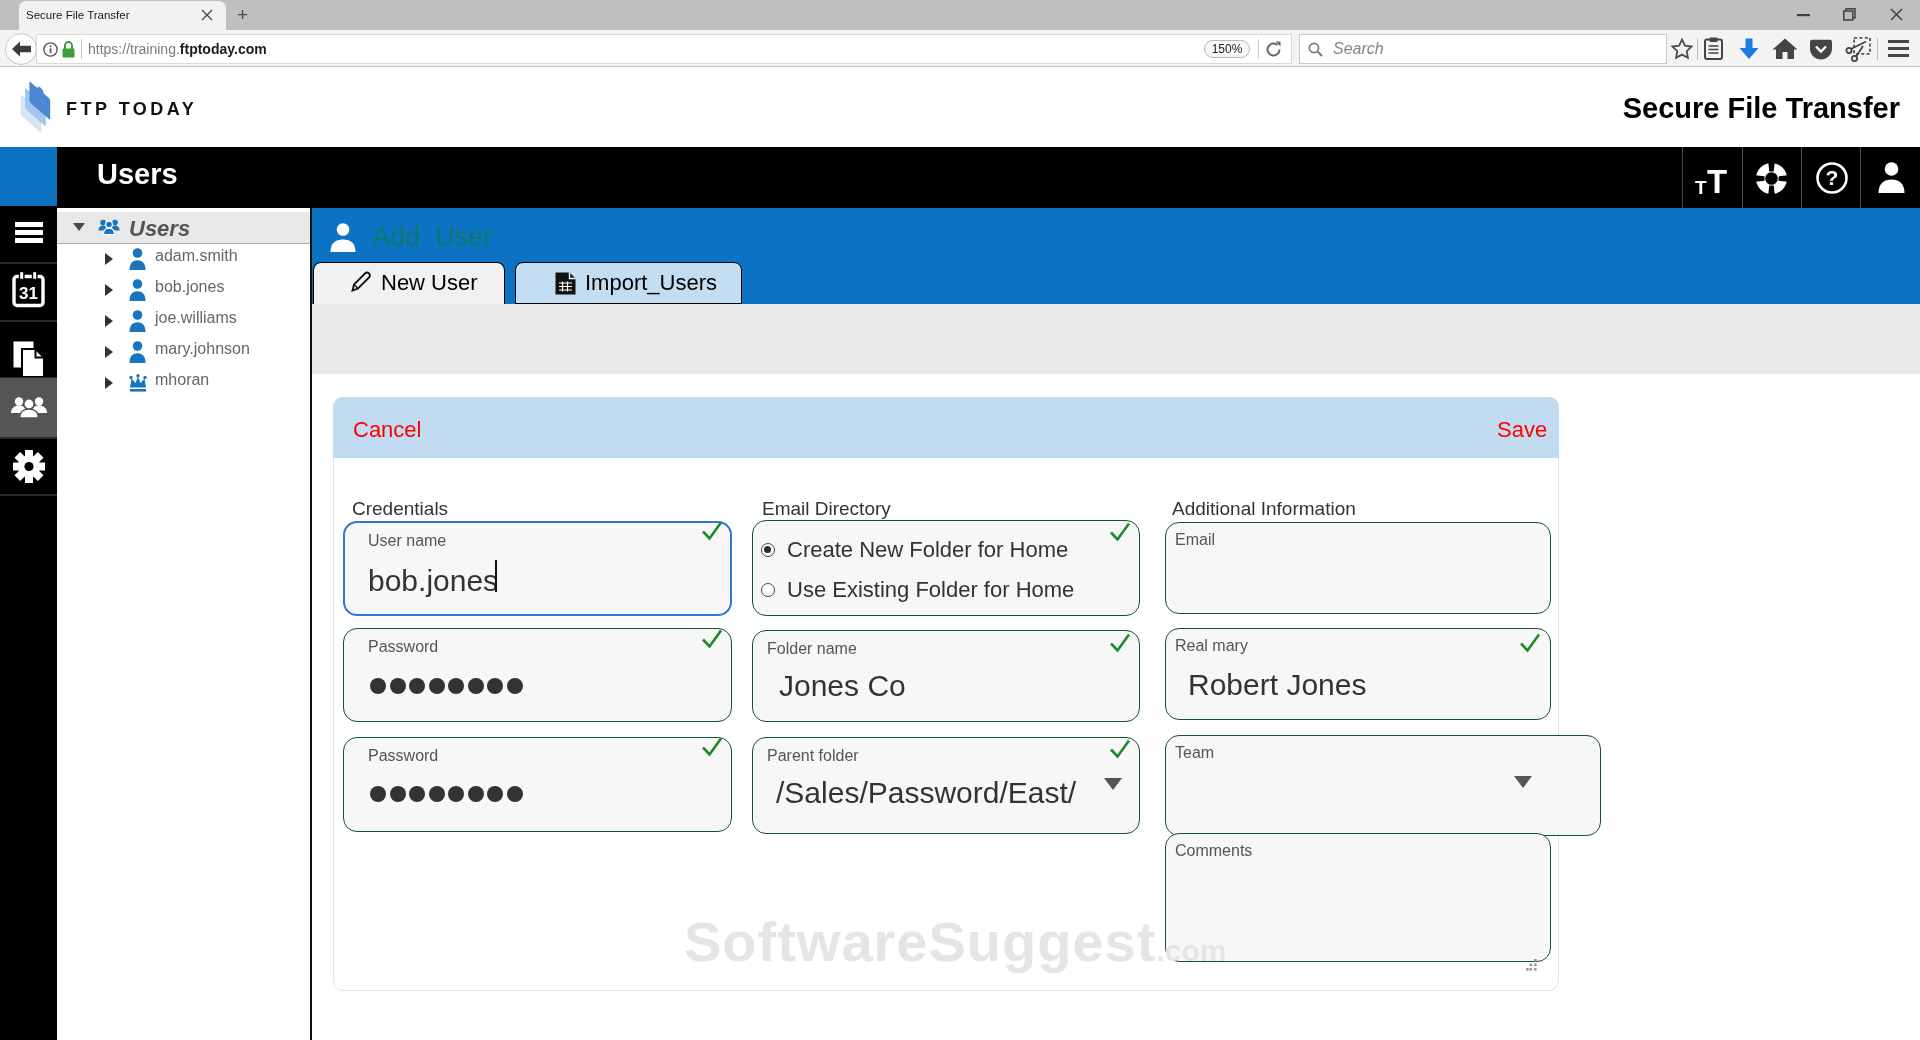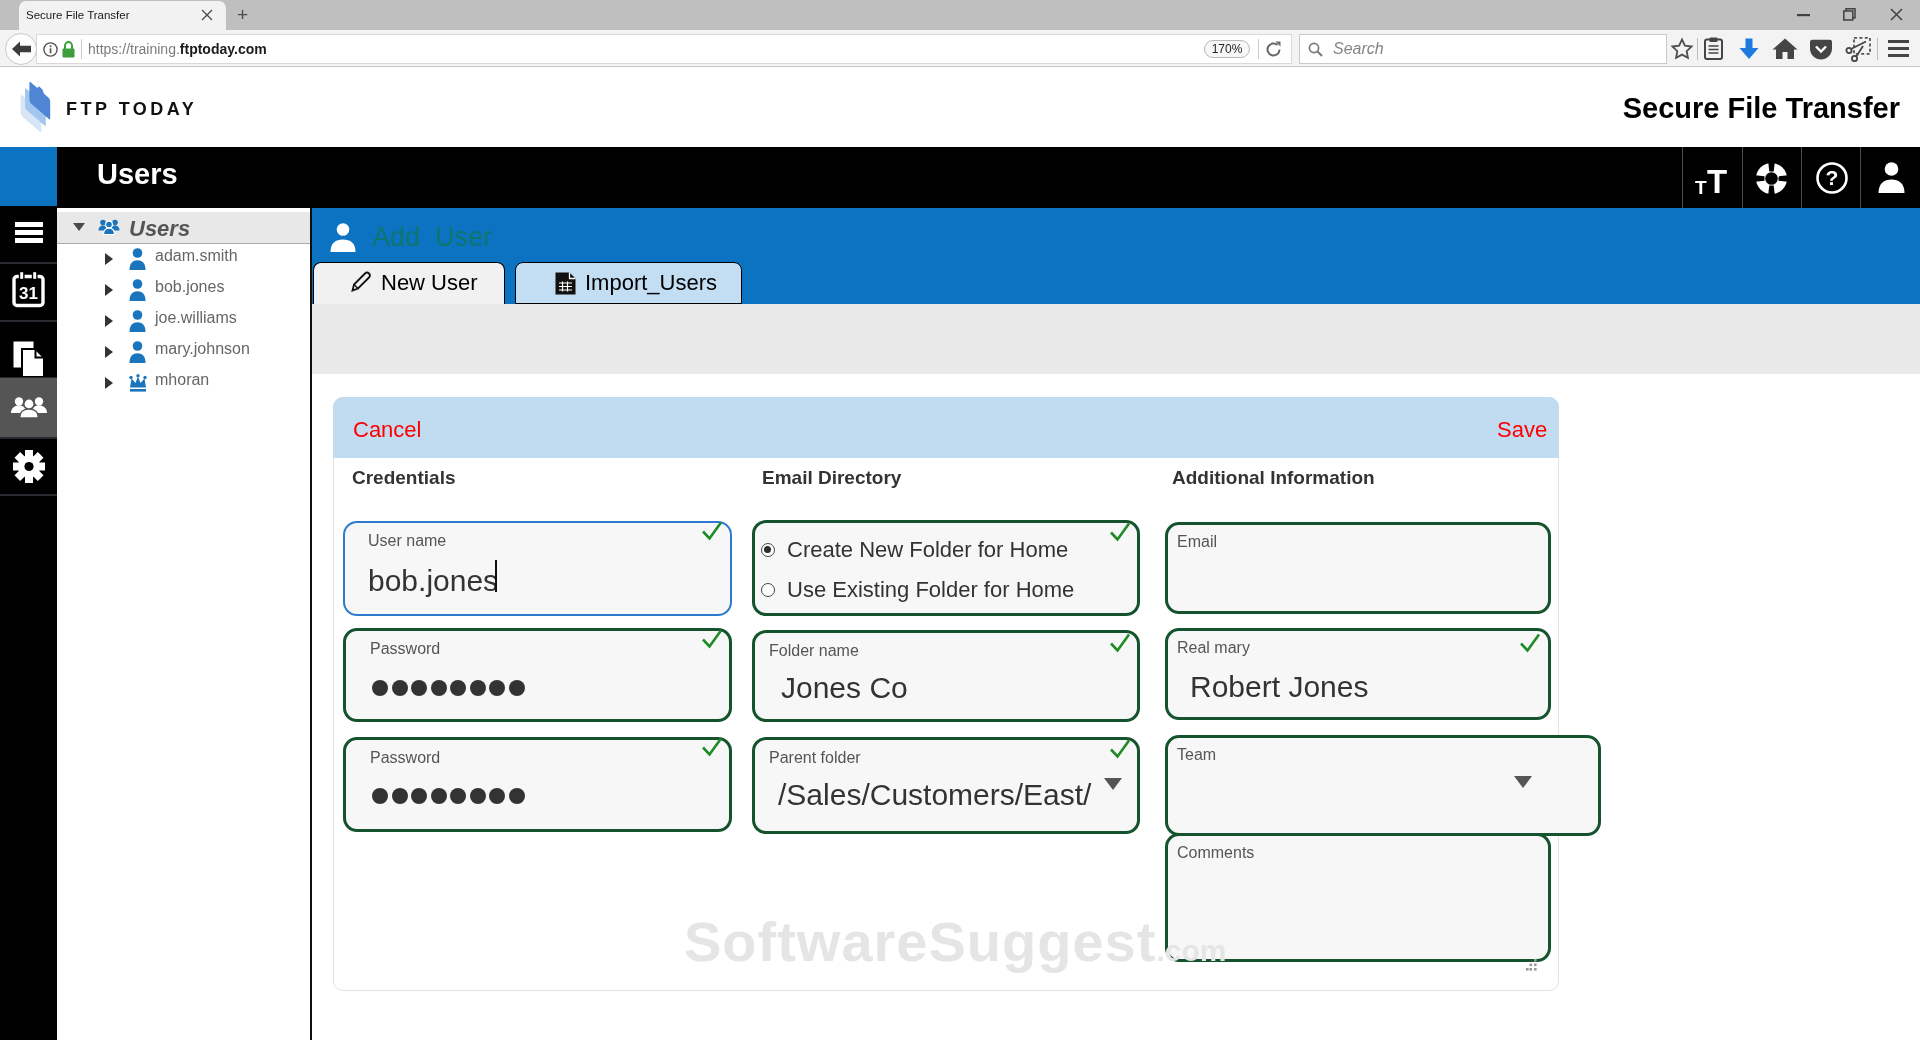--- a/index.html
+++ b/index.html
@@ -50,22 +50,22 @@
 #adduser{left:372px;top:222px;font-size:27px;color:#0f766e}
 #grayband{left:312px;top:304px;width:1608px;height:70px;background:#e9e9e9}
 .tab2{top:262px;height:42px;border:1.5px solid #000;border-radius:8px 8px 0 0;font-size:22px;color:#000}
 #tabnew{left:313px;width:192px;background:#f1f1f1;border-bottom:none}
 #tabimp{left:515px;width:227px;background:#c3ddf2}
 
 #panel{left:333px;top:397px;width:1226px;height:594px;background:#fff;border:1px solid #e3e3e3;border-radius:10px}
 #panelhead{left:333px;top:397px;width:1226px;height:61px;background:#c1dbf0;border-radius:10px 10px 0 0}
 #cancel{left:353px;top:417px;font-size:22px;color:#f00}
 #save{left:1497px;top:417px;font-size:22px;color:#f00}
-.sect{top:467px;font-size:19px;font-weight:bold;color:#333}
-.fld{position:absolute;background:#f7f7f7;border:3px solid #14532d;border-radius:14px}
+.sect{top:498px;font-size:19px;font-weight:normal;color:#333}
+.fld{position:absolute;background:#f7f7f7;border:1px solid #14532d;border-radius:14px}
 .fld .lb{position:absolute;font-size:16px;color:#555}
 .fld .vl{position:absolute;font-size:30px;color:#333;white-space:nowrap}
 .dots{position:absolute;display:flex;gap:3.5px}
 .dots i{display:block;width:16px;height:16px;border-radius:50%;background:#333}
 .radio{position:absolute;width:14px;height:14px;border-radius:50%;border:1.5px solid #444;background:#fff}
 .radio.sel i{position:absolute;left:2px;top:2px;width:7px;height:7px;border-radius:50%;background:#2d2d2d}
 .rlbl{position:absolute;font-size:22px;color:#333}
 .drop{position:absolute;width:0;height:0;border-left:9px solid transparent;border-right:9px solid transparent;border-top:12px solid #555}
 #caret{left:495px;top:560px;width:2px;height:32px;background:#111}
 #wm{left:684px;top:909px;font-size:56px;font-weight:bold;color:#e5e5e5;letter-spacing:1px;white-space:nowrap;z-index:50}
@@ -102,21 +102,21 @@
     <circle cx="7.5" cy="7.5" r="6.6" fill="none" stroke="#555" stroke-width="1.4"></circle>
     <rect x="6.7" y="6.3" width="1.7" height="5" fill="#555"></rect>
     <rect x="6.7" y="3.4" width="1.7" height="1.8" fill="#555"></rect>
   </svg>
 <svg style="left:62px;top:41px" width="13" height="17" viewBox="0 0 13 17">
     <path d="M3,8 V4.6 a3.5,3.5 0 0 1 7,0 V8" fill="none" stroke="#3c9e3c" stroke-width="2"></path>
     <rect x="0.5" y="7.5" width="12" height="9" rx="1" fill="#3c9e3c"></rect>
   </svg>
 <div class="abs" id="urlsep"></div>
 <div class="abs" id="urltxt">https://training.<b>ftptoday.com</b></div>
-<div class="abs" id="zoompill">170%</div>
+<div class="abs" id="zoompill">150%</div>
 <div class="abs" id="rsep"></div>
 <svg style="left:1265px;top:41px" width="17" height="17" viewBox="0 0 17 17">
     <path d="M14.5,8.5 a6,6 0 1 1 -2,-4.5" fill="none" stroke="#666" stroke-width="2"></path>
     <path d="M10.5,0.5 h5 v5 z" fill="#666"></path>
   </svg>
 <div class="abs" id="searchbox"></div>
 <svg style="left:1308px;top:42px" width="15" height="15" viewBox="0 0 15 15">
     <circle cx="6" cy="6" r="4.6" fill="none" stroke="#777" stroke-width="1.7"></circle>
     <path d="M9.5,9.5 L14,14" stroke="#777" stroke-width="1.9"></path>
   </svg>
@@ -391,21 +391,21 @@
   </svg>
 <div class="abs fld" style="left:752px;top:630px;width:388px;height:92px">
   <span class="lb" style="left:14px;top:9px">Folder name</span>
   <span class="vl" style="left:26px;top:38px">Jones Co</span>
 </div>
 <svg style="left:1109px;top:633px" width="22" height="20" viewBox="0 0 22 20">
     <path d="M2,10.5 L8.5,17.5 L20,1.5" fill="none" stroke="#1f8b28" stroke-width="2.6"></path>
   </svg>
 <div class="abs fld" style="left:752px;top:737px;width:388px;height:97px">
   <span class="lb" style="left:14px;top:9px">Parent folder</span>
-  <span class="vl" style="left:23px;top:38px">/Sales/Customers/East/</span>
+  <span class="vl" style="left:23px;top:38px">/Sales/Password/East/</span>
 </div>
 <svg style="left:1109px;top:739px" width="22" height="20" viewBox="0 0 22 20">
     <path d="M2,10.5 L8.5,17.5 L20,1.5" fill="none" stroke="#1f8b28" stroke-width="2.6"></path>
   </svg>
 <div class="abs drop" style="left:1104px;top:778px"></div>
 
 <div class="abs fld" style="left:1165px;top:522px;width:386px;height:92px">
   <span class="lb" style="left:9px;top:8px">Email</span>
 </div>
 <div class="abs fld" style="left:1165px;top:628px;width:386px;height:92px">

